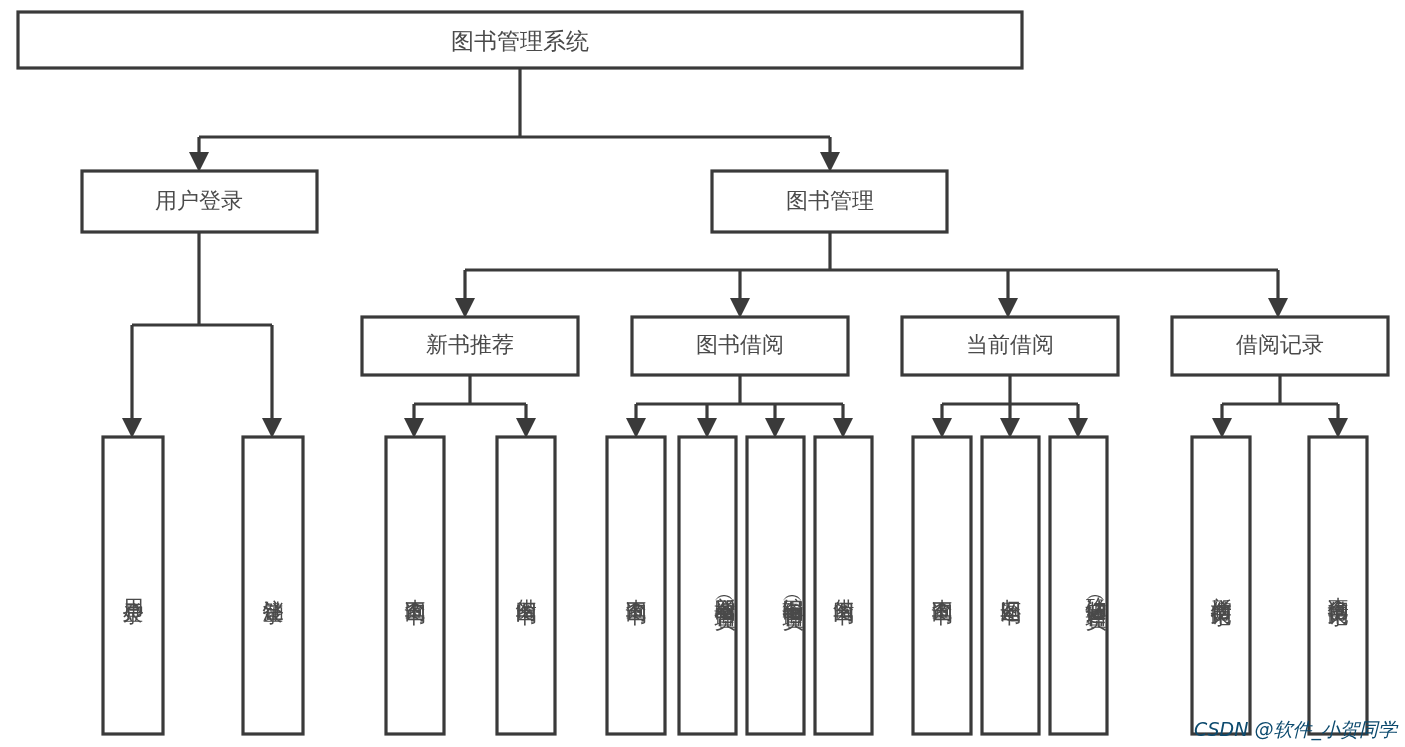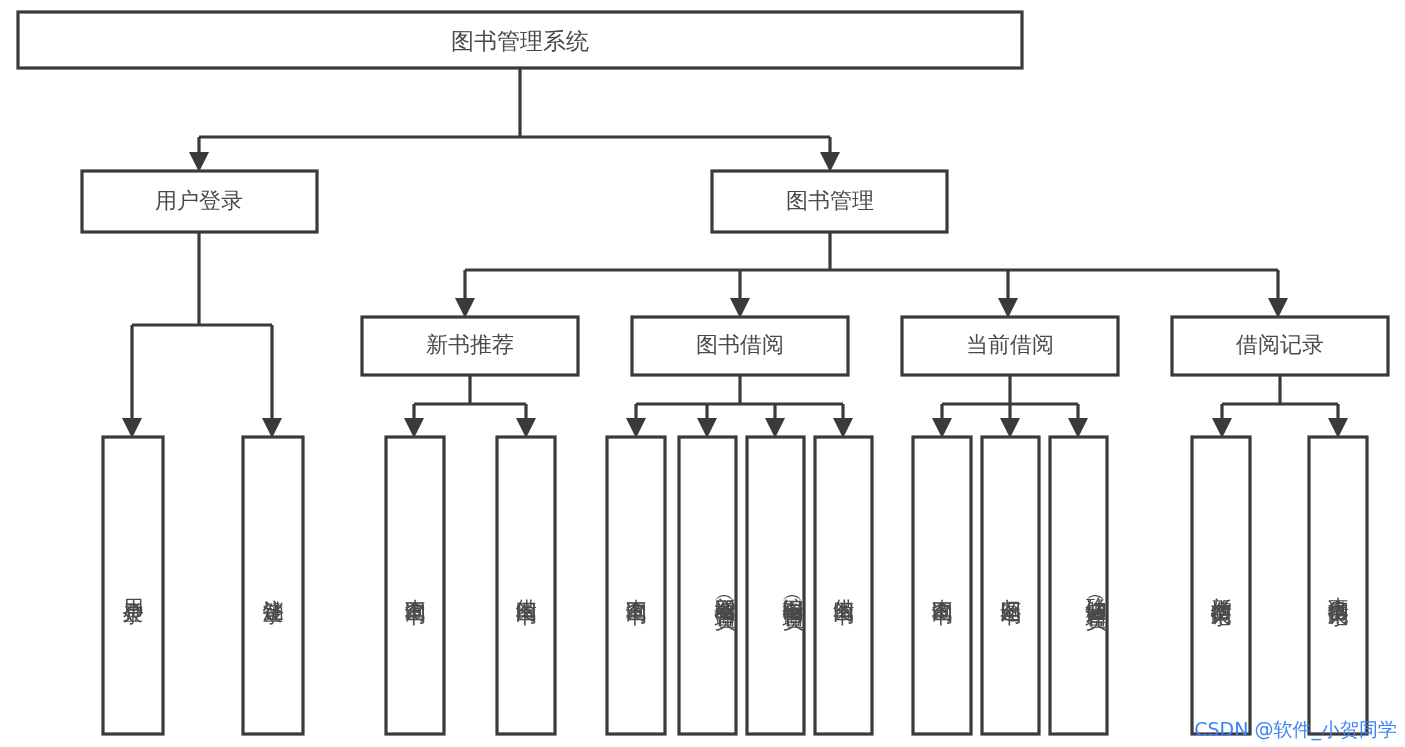--- a/index.html
+++ b/index.html
@@ -30,24 +30,25 @@
     white-space:nowrap;
     display:flex;
     align-items:center;
     justify-content:center;
     pointer-events:none;
   }
   #watermark{
     position:absolute;
     right:8px;
     bottom:4px;
-    color:#3b82f6;
+    color:#0c4a6e;
     font-size:19px;
     font-family:"DejaVu Sans","Liberation Sans",sans-serif;
     white-space:nowrap;
+    font-style:italic;
   }
 </style>
 </head>
 <body>
 
 <div id="stage">
 
   <svg id="diagram" viewBox="0 0 1405 747">
 
     <g>

